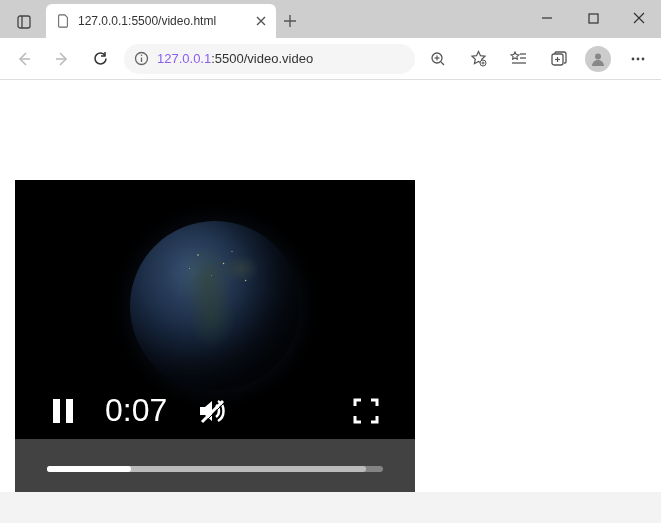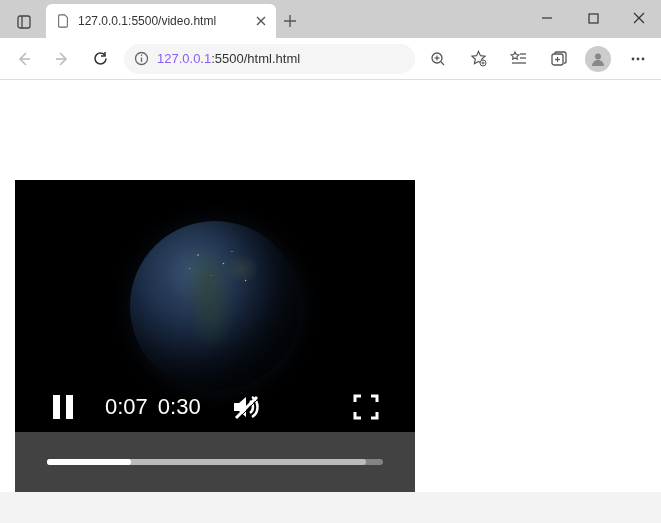--- a/index.html
+++ b/index.html
@@ -170,21 +170,21 @@
       position: absolute;
       left: 0; right: 0; bottom: 0;
       height: 110px;
     }
     .controls-row {
       display: flex;
       align-items: center;
       padding: 10px 36px;
       gap: 30px;
       color: #fff;
-      font-size: 22px;
+      font-size: 32px;
       font-weight: 500;
     }
     .ctrl-btn {
       display: flex;
       align-items: center;
       justify-content: center;
       color: #fff;
     }
     .time-display {
       display: flex;
@@ -286,21 +286,21 @@
         <path d="M13 2v4h-4" fill="none" stroke="#333" stroke-width="1.5"></path>
       </svg>
   </div>
   <div class="address-bar">
     <svg width="15" height="15" viewBox="0 0 15 15">
         <circle cx="7.5" cy="7.5" r="6" fill="none" stroke="#666" stroke-width="1.3"></circle>
         <line x1="7.5" y1="6.5" x2="7.5" y2="11" stroke="#666" stroke-width="1.3"></line>
         <circle cx="7.5" cy="4.3" r="0.8" fill="#666"></circle>
       </svg>
     <span class="addr-text">
-      <span class="addr-host">127.0.0.1</span><span class="addr-path">:5500/html.html</span>
+      <span class="addr-host">127.0.0.1</span><span class="addr-path">:5500/video.video</span>
     </span>
   </div>
   <div class="toolbar-icons">
     <div class="tb-icon">
       <svg width="16" height="16" viewBox="0 0 16 16">
           <circle cx="7" cy="7" r="5" fill="none" stroke="#555" stroke-width="1.3"></circle>
           <line x1="11" y1="11" x2="14" y2="14" stroke="#555" stroke-width="1.3"></line>
           <line x1="7" y1="4.5" x2="7" y2="9.5" stroke="#555" stroke-width="1.2"></line>
           <line x1="4.5" y1="7" x2="9.5" y2="7" stroke="#555" stroke-width="1.2"></line>
         </svg>
@@ -353,21 +353,20 @@
     <div class="video-controls">
       <div class="controls-row">
         <div class="ctrl-btn">
           <svg width="24" height="28" viewBox="0 0 24 28">
               <rect x="2" y="2" width="7" height="24" fill="#fff"></rect>
               <rect x="15" y="2" width="7" height="24" fill="#fff"></rect>
             </svg>
         </div>
         <div class="time-display">
           <span>0:07</span>
-          <span>0:30</span>
         </div>
         <div class="ctrl-btn">
           <svg width="30" height="30" viewBox="0 0 30 30">
             <path d="M3 11v8h5l7 6V5l-7 6H3z" fill="#fff"></path>
             <path d="M19 9c2 1.5 3 3.5 3 6s-1 4.5-3 6" fill="none" stroke="#fff" stroke-width="2.5"></path>
             <path d="M21 5c3.5 2 5.5 5.5 5.5 10s-2 8-5.5 10" fill="none" stroke="#fff" stroke-width="2.5"></path>
             <line x1="5" y1="26" x2="26" y2="5" stroke="#fff" stroke-width="3"></line>
             <line x1="5" y1="26" x2="26" y2="5" stroke="#000" stroke-width="1" stroke-dasharray="0" transform="translate(1.5,1.5)"></line>
           </svg>
         </div>

